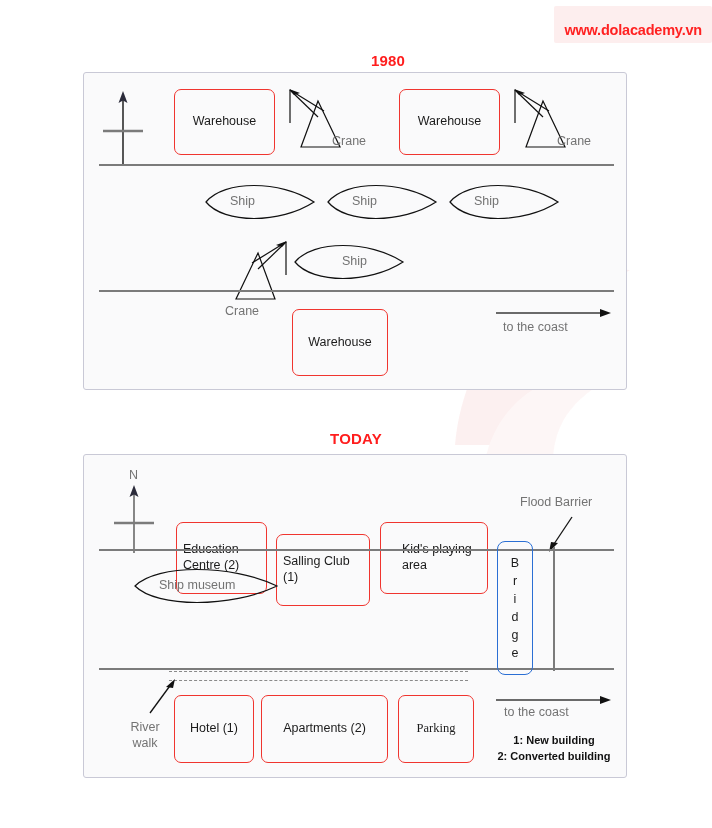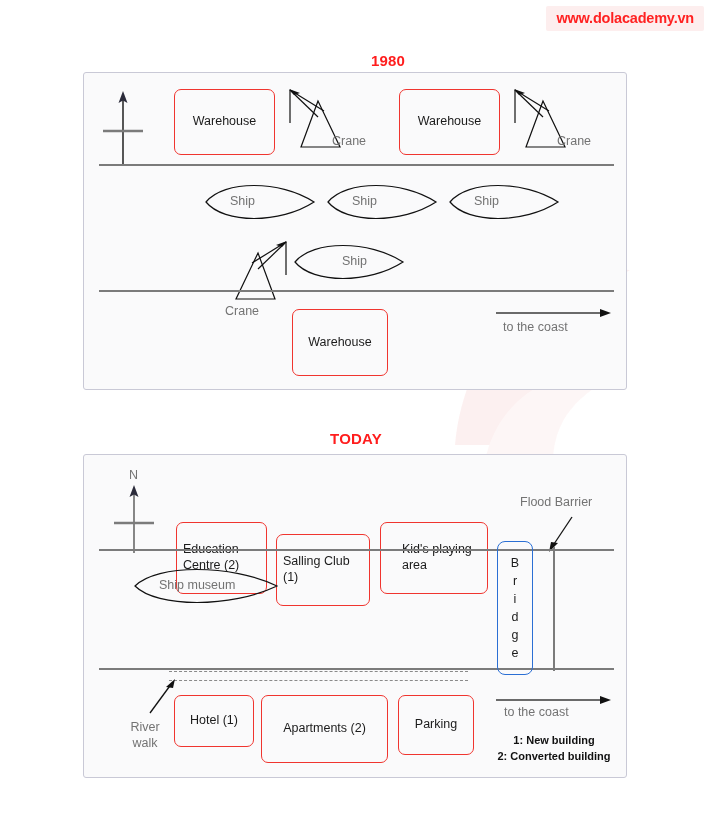--- a/index.html
+++ b/index.html
@@ -4,23 +4,23 @@
 <style>
   html,body{margin:0;padding:0;}
   body{
     width:712px;height:828px;
     background:#ffffff;
     font-family:"Liberation Sans", sans-serif;
     position:relative;
     overflow:hidden;
   }
   .watermark{
-    position:absolute;top:6px;right:8px;
+    position:absolute;top:6px;right:0;
     background:#fdeeee;
-    padding:4px 10px 5px 10px;
+    padding:16px 10px 5px 10px;
     border-radius:2px;
     color:#ff2222;
     font-size:14.5px;
     font-weight:bold;
     letter-spacing:-0.2px;
     z-index:30;
   }
   .bigwm{
     position:absolute;
     left:425px;top:245px;
@@ -257,23 +257,23 @@
 
     <div class="dashline" style="left:85px;top:216px;width:299px;"></div>
     <div class="dashline" style="left:85px;top:225px;width:299px;"></div>
 
     <svg class="arrowsvg" style="left:62px;top:222px;" width="34" height="40" viewBox="0 0 34 40">
       <line x1="4" y1="36" x2="26" y2="6" stroke="#111" stroke-width="1.3"></line>
       <polygon points="29,2 20,10 27,11" fill="#111"></polygon>
     </svg>
     <div class="lbl multiline" style="left:35px;top:265px;width:52px;text-align:center;">River walk</div>
 
-    <div class="bldg" style="left:90px;top:240px;width:80px;height:52px;">Hotel (1)</div>
+    <div class="bldg" style="left:90px;top:240px;width:80px;height:68px;">Hotel (1)</div>
     <div class="bldg" style="left:177px;top:240px;width:127px;height:68px;">Apartments (2)</div>
-    <div class="bldg" style="left:314px;top:240px;width:76px;height:60px;">Parking</div>
+    <div class="bldg" style="left:314px;top:240px;width:76px;height:68px;font-family:Liberation Serif, serif;">Parking</div>
 
     <svg class="arrowsvg" style="left:410px;top:238px;" width="119" height="14" viewBox="0 0 119 14">
       <line x1="2" y1="7" x2="110" y2="7" stroke="#3a3a3a" stroke-width="1.4"></line>
       <polygon points="117,7 106,3 106,11" fill="#111"></polygon>
     </svg>
     <div class="lbl" style="left:420px;top:250px;">to the coast</div>
 
     <div class="legend" style="left:390px;top:278px;width:160px;">
       <div>1: New building</div>
       <div>2: Converted building</div>

